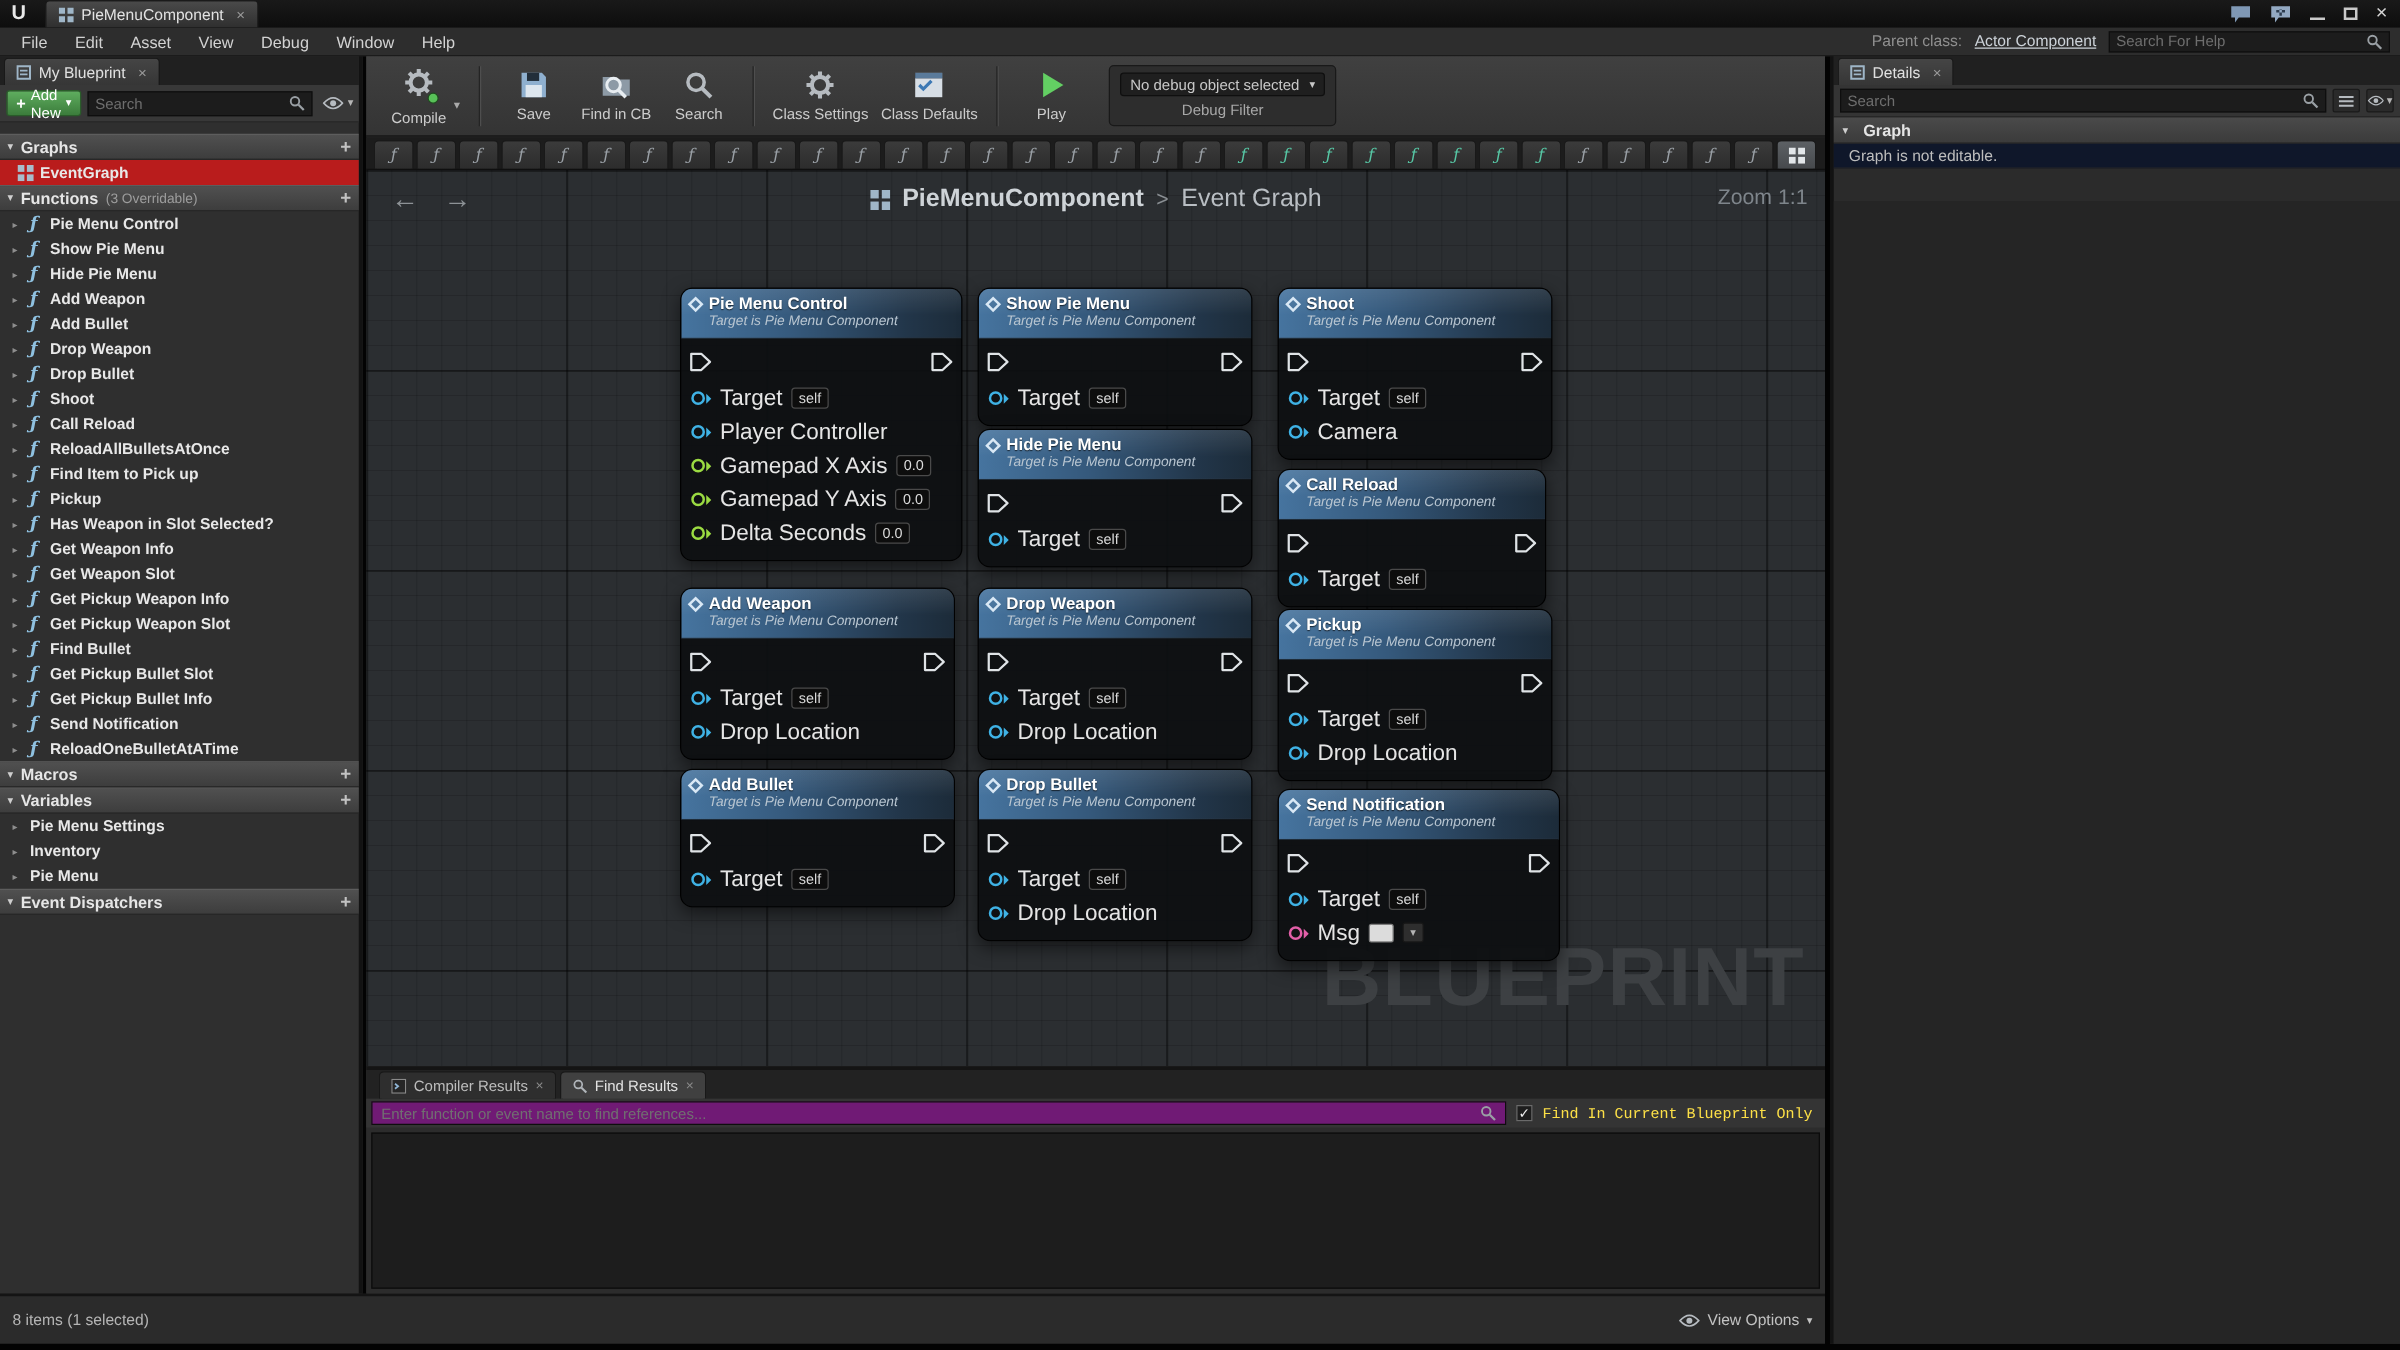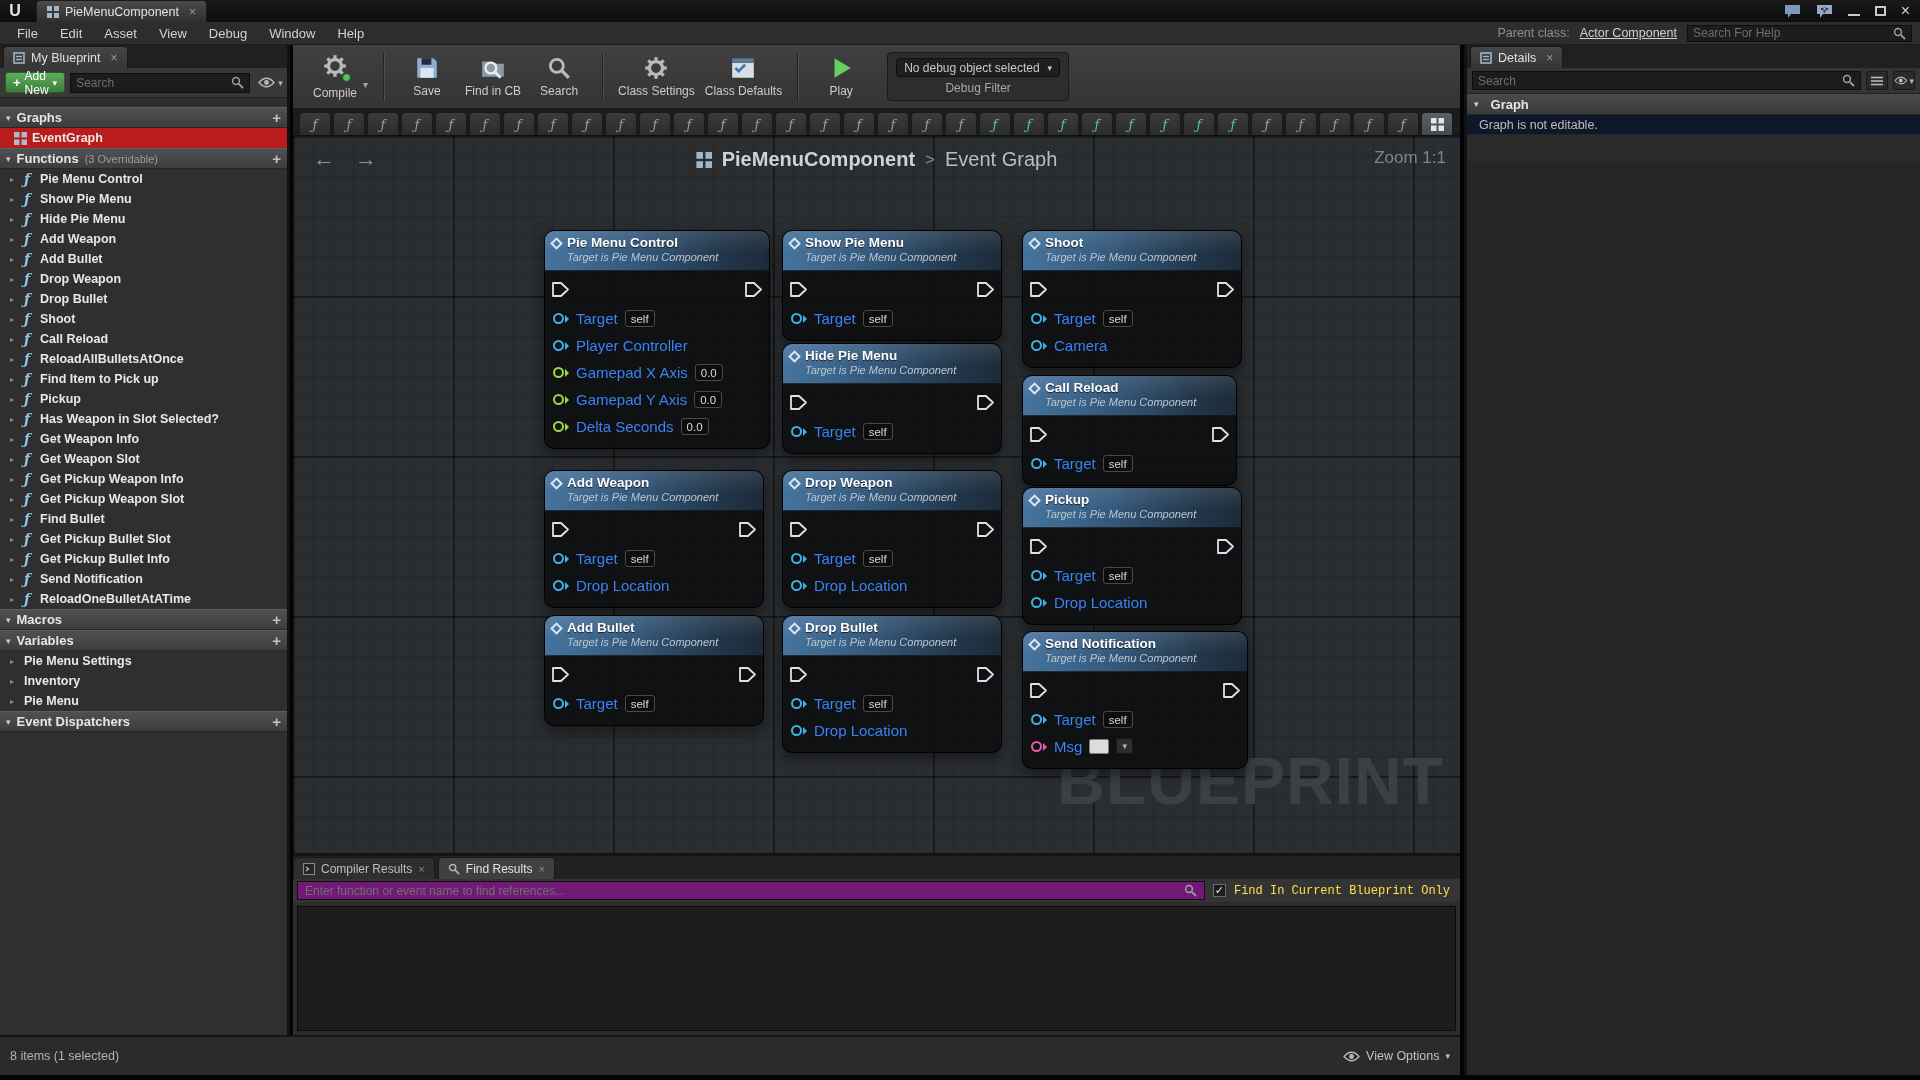--- a/index.html
+++ b/index.html
@@ -119,31 +119,31 @@
   .node-title { font-size:13.5px; font-weight:bold; color:#fff; text-shadow:0 1px 1px rgba(0,0,0,0.7); line-height:1.2; }
   .node-subtitle { font-size:11px; font-style:italic; color:#b9c6d1; line-height:1.25; }
   .node-body { padding:4px 0 8px; }
   .pin-row { display:flex; align-items:center; height:27px; padding:0 8px; gap:7px; }
   .exec-row { justify-content:space-between; height:30px; padding:0 6px; }
   .exec-pin { display:block; }
   .pin-dot { width:11px; height:11px; border:2.5px solid currentColor; border-radius:50%;
     flex:none; position:relative; }
   .pin-dot::after { content:""; position:absolute; left:10px; top:0.5px;
     border-left:4.5px solid currentColor; border-top:4px solid transparent; border-bottom:4px solid transparent; }
-  .pin-name { font-size:15px; color:#3b82f6; margin-left:5px; white-space:nowrap; }
+  .pin-name { font-size:18px; color:#e5e5e5; margin-left:5px; white-space:nowrap; }
   .pin-value { background:#0d0d0d; border:1px solid #4a4a4a; border-radius:3px; font-size:11.5px;
     color:#dadada; padding:0 5px; height:17px; line-height:16px; }
   .pin-textbox { width:20px; height:15px; background:#dcdcdc; border:1px solid #7d7d7d; border-radius:2px; }
   .pin-dropdown { width:17px; height:16px; background:#2e2e2e; border:1px solid #181818; border-radius:2px;
     color:#b5b5b5; font-size:9px; display:flex; align-items:center; justify-content:center; }
 
   
   .find-panel { position:absolute; left:0; top:808px; width:100%; height:182px; background:#2c2c2c;
     border-top:3px solid #141414; }
-  .fr-tabs { height:23px; background:#222222; display:flex; align-items:flex-end; gap:3px; }
+  .fr-tabs { height:23px; background:#222222; display:flex; align-items:flex-end; gap:3px; padding-left:10px; }
   .fr-tab { height:22px; display:flex; align-items:center; gap:6px; padding:0 9px; font-size:12px;
     color:#bdbdbd; background:#2e2e2e; border:1px solid #181818; border-bottom:none; border-radius:4px 4px 0 0; }
   .fr-tab.active { background:#404040; color:#e2e2e2; }
   .fr-tab .x { color:#8a8a8a; font-size:11px; }
   .fr-searchrow { height:23px; background:#343434; display:flex; align-items:center; gap:8px; padding:0 4px; }
   .fr-input-wrap { flex:1; height:19px; background:#701a75; border:1px solid #0e0e0e;
     display:flex; align-items:center; padding:0 7px; }
   .fr-input-wrap input { flex:1; background:transparent; border:none; outline:none; color:#bbb; font-size:12px; }
   .fr-input-wrap input::placeholder { color:#707070; }
   .cb { width:13px; height:13px; background:#1d1d1d; border:1px solid #6a6a6a; display:flex;

